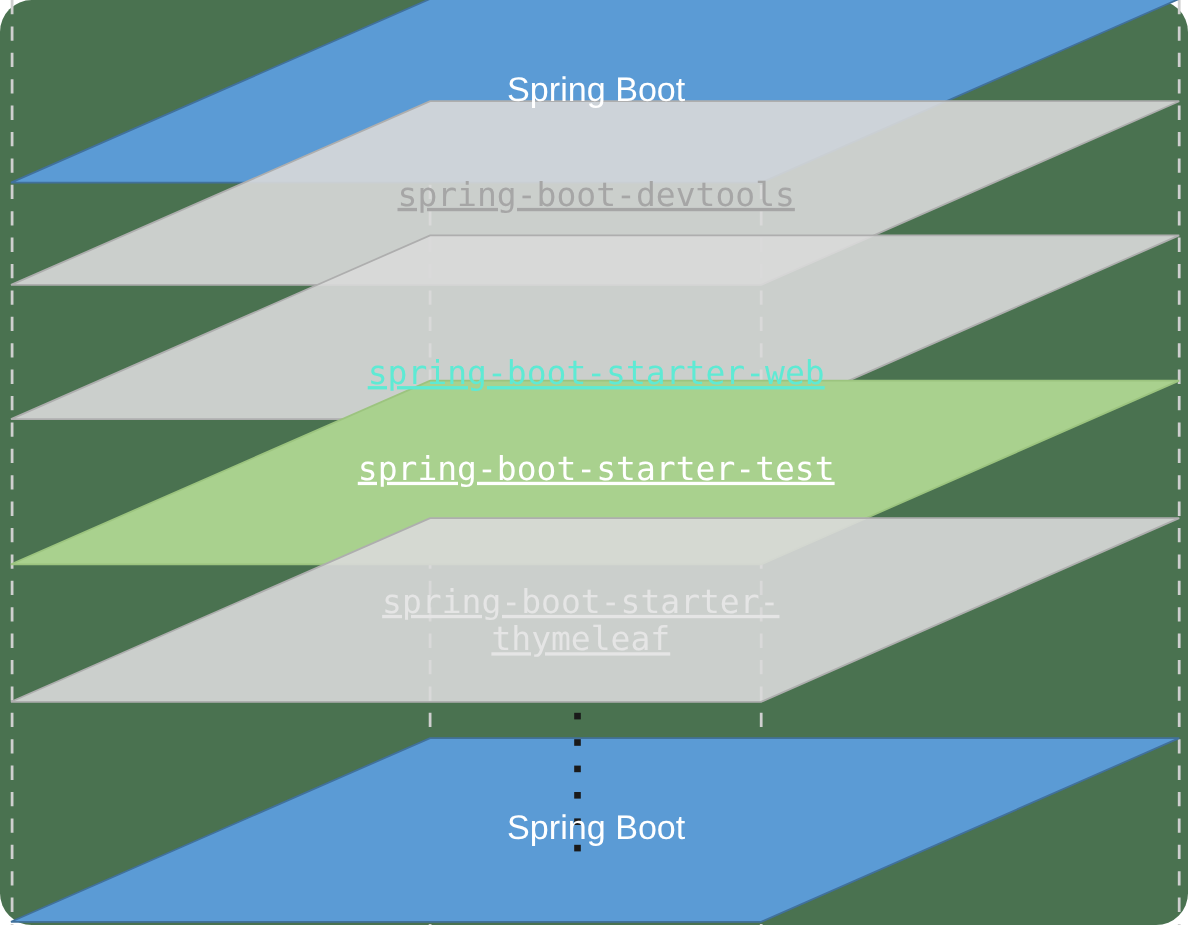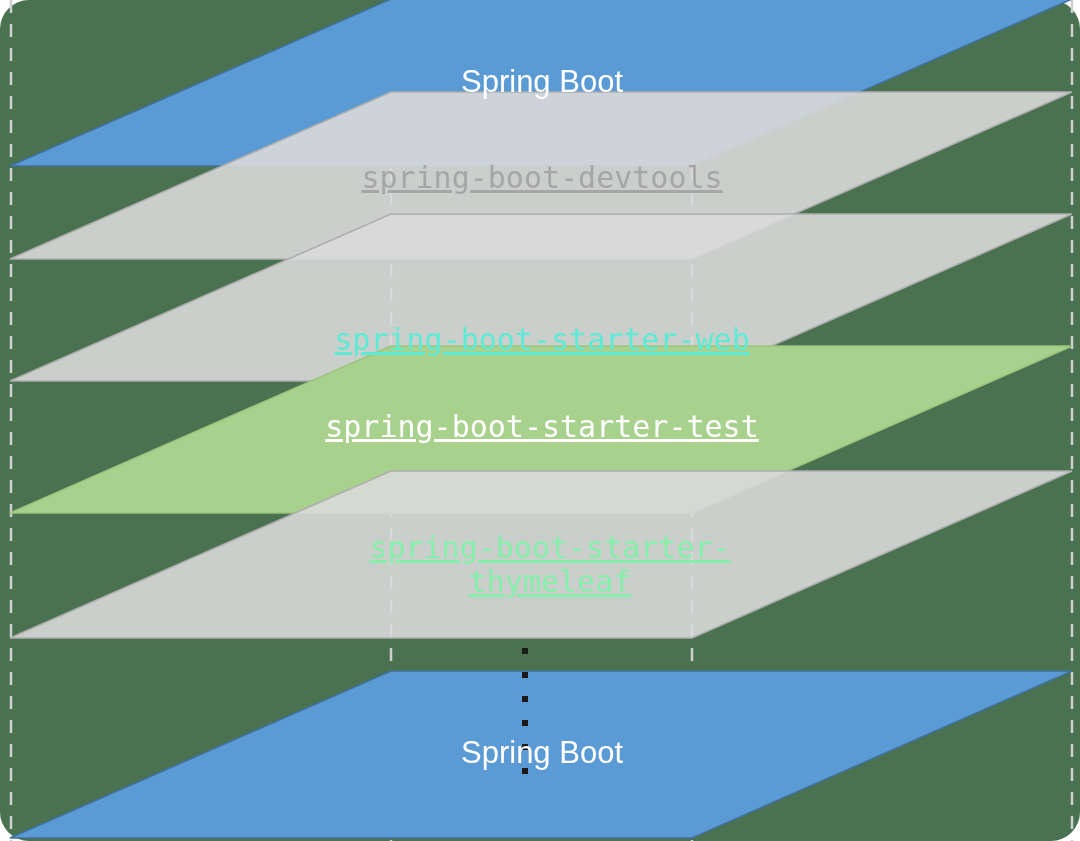--- a/index.html
+++ b/index.html
@@ -69,17 +69,17 @@
         <rect x="522" y="720" width="6" height="6" fill="#1a1a1a"></rect>
         <rect x="522" y="744" width="6" height="6" fill="#1a1a1a"></rect>
         <rect x="522" y="768" width="6" height="6" fill="#1a1a1a"></rect>
       </g>
   </svg>
   <div id="labels-layer">
       <div class="layer-label label-sans" style="left: 192px; top: 64px; width: 700px; font-size: 31px; color: rgb(255, 255, 255);">Spring Boot</div>
       <div class="layer-label label-mono" style="left: 192px; top: 161px; width: 700px; font-size: 30px; color: rgb(166, 166, 166);">spring-boot-devtools</div>
       <div class="layer-label label-mono" style="left: 192px; top: 296px; width: 700px; font-size: 30px; color: #5eead4; margin-top: 27px;">spring-boot-starter-web</div>
       <div class="layer-label label-mono" style="left: 192px; top: 410px; width: 700px; font-size: 30px; color: #ffffff;">spring-boot-starter-test</div>
-      <div class="layer-label label-mono" style="left: 200px; top: 531px; width: 700px; font-size: 30px; color: #86efac;">spring-boot-starter-
+      <div class="layer-label label-mono" style="left: 178px; top: 531px; width: 700px; font-size: 30px; color: #e5e5e5;">spring-boot-starter-
 thymeleaf</div>
       <div class="layer-label label-sans" style="left: 192px; top: 735px; width: 700px; font-size: 31px; color: rgb(255, 255, 255);">Spring Boot</div>
     </div>
 </div>
 
 </body></html>

